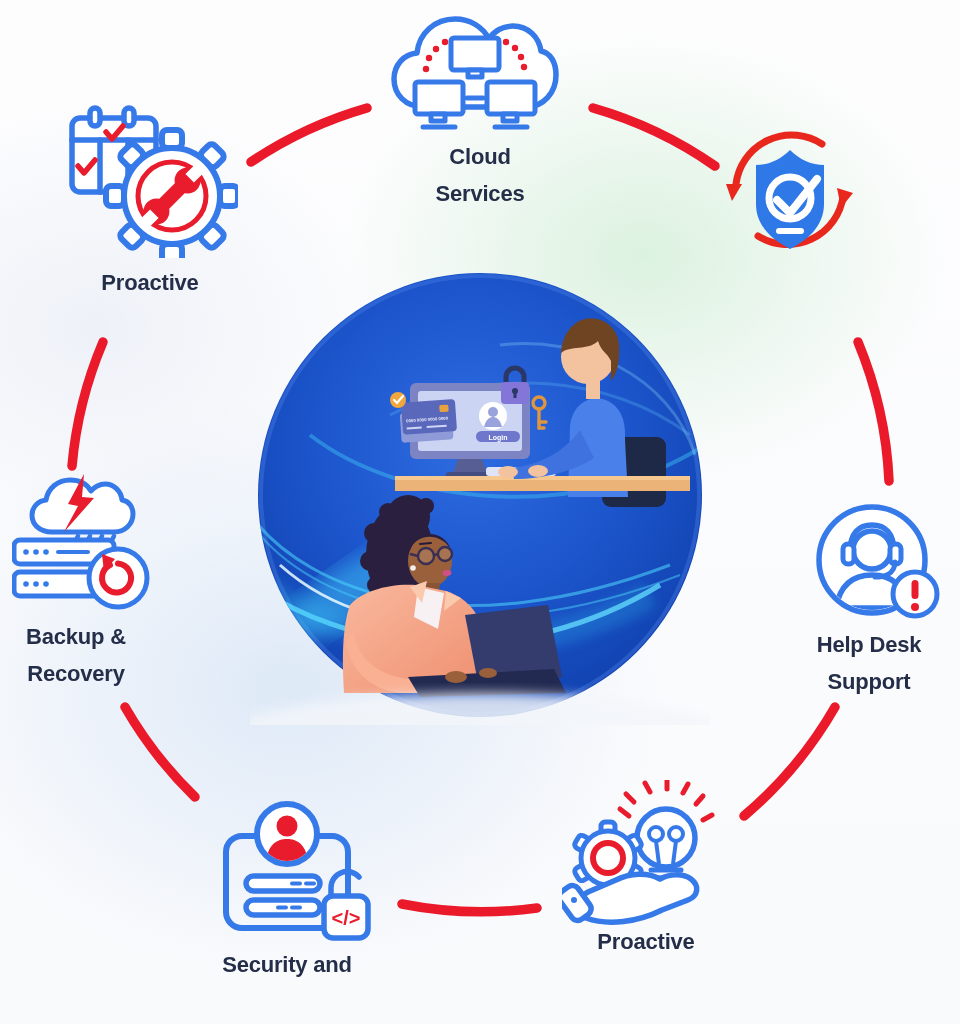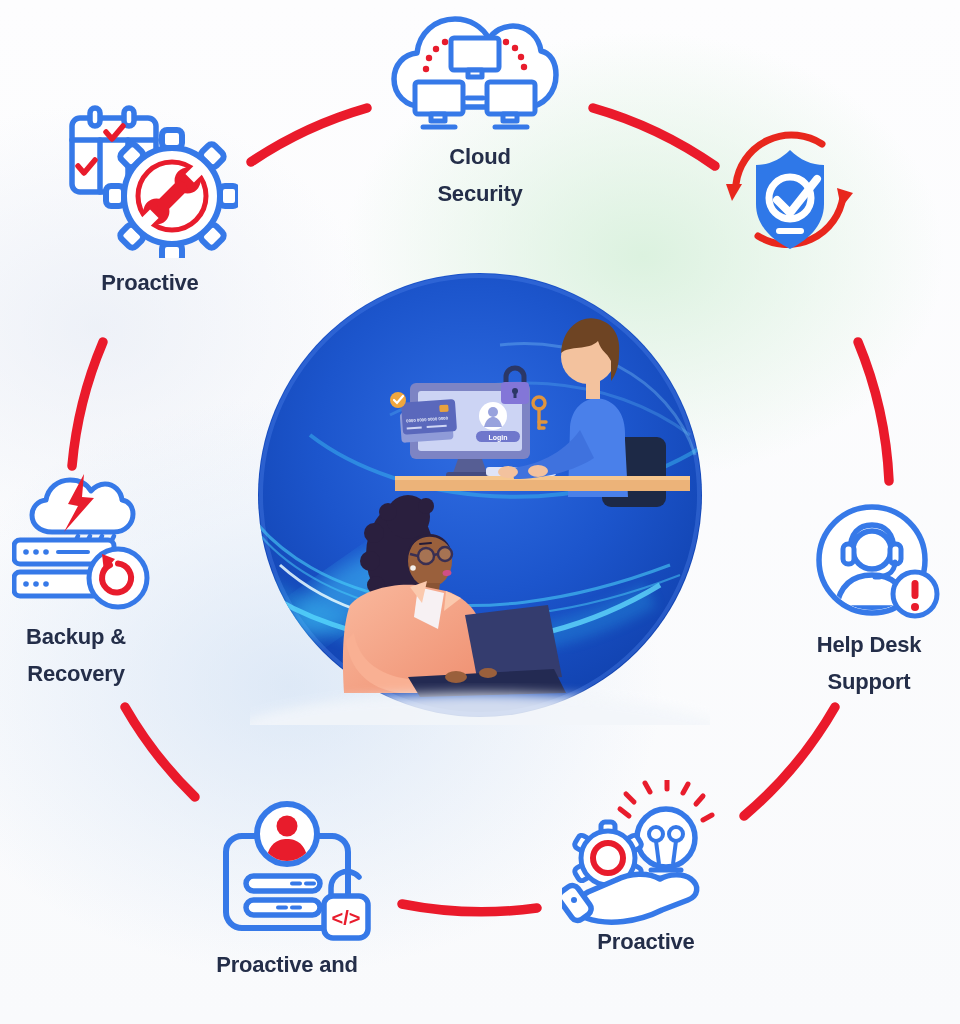--- a/index.html
+++ b/index.html
@@ -345,31 +345,31 @@
       <circle cx="104" cy="70" r="13" fill="#E81C2C"></circle>
         <rect x="98" y="52" width="12" height="15" fill="#fff"></rect>
       <circle cx="104" cy="114" r="13" fill="#E81C2C"></circle>
         <rect x="98" y="117" width="12" height="15" fill="#fff"></rect>
       <rect x="97" y="74" width="14" height="36" rx="6" fill="#E81C2C"></rect>
     </g>
   </svg>
 
   <div class="label" id="lbl-cloud">
     <span>Cloud</span>
-    <span>Security</span>
+    <span>Services</span>
   </div>
   <div class="label" id="lbl-helpdesk">
     <span>Help Desk</span>
     <span>Support</span>
   </div>
   <div class="label" id="lbl-proactive">
     <span>Proactive</span>
   </div>
   <div class="label" id="lbl-identity">
-    <span>Proactive and</span>
+    <span>Security and</span>
   </div>
   <div class="label" id="lbl-backup">
     <span>Backup &amp;</span>
     <span>Recovery</span>
   </div>
   <div class="label" id="lbl-prevention">
     <span>Proactive</span>
   </div>
 </div>
 

